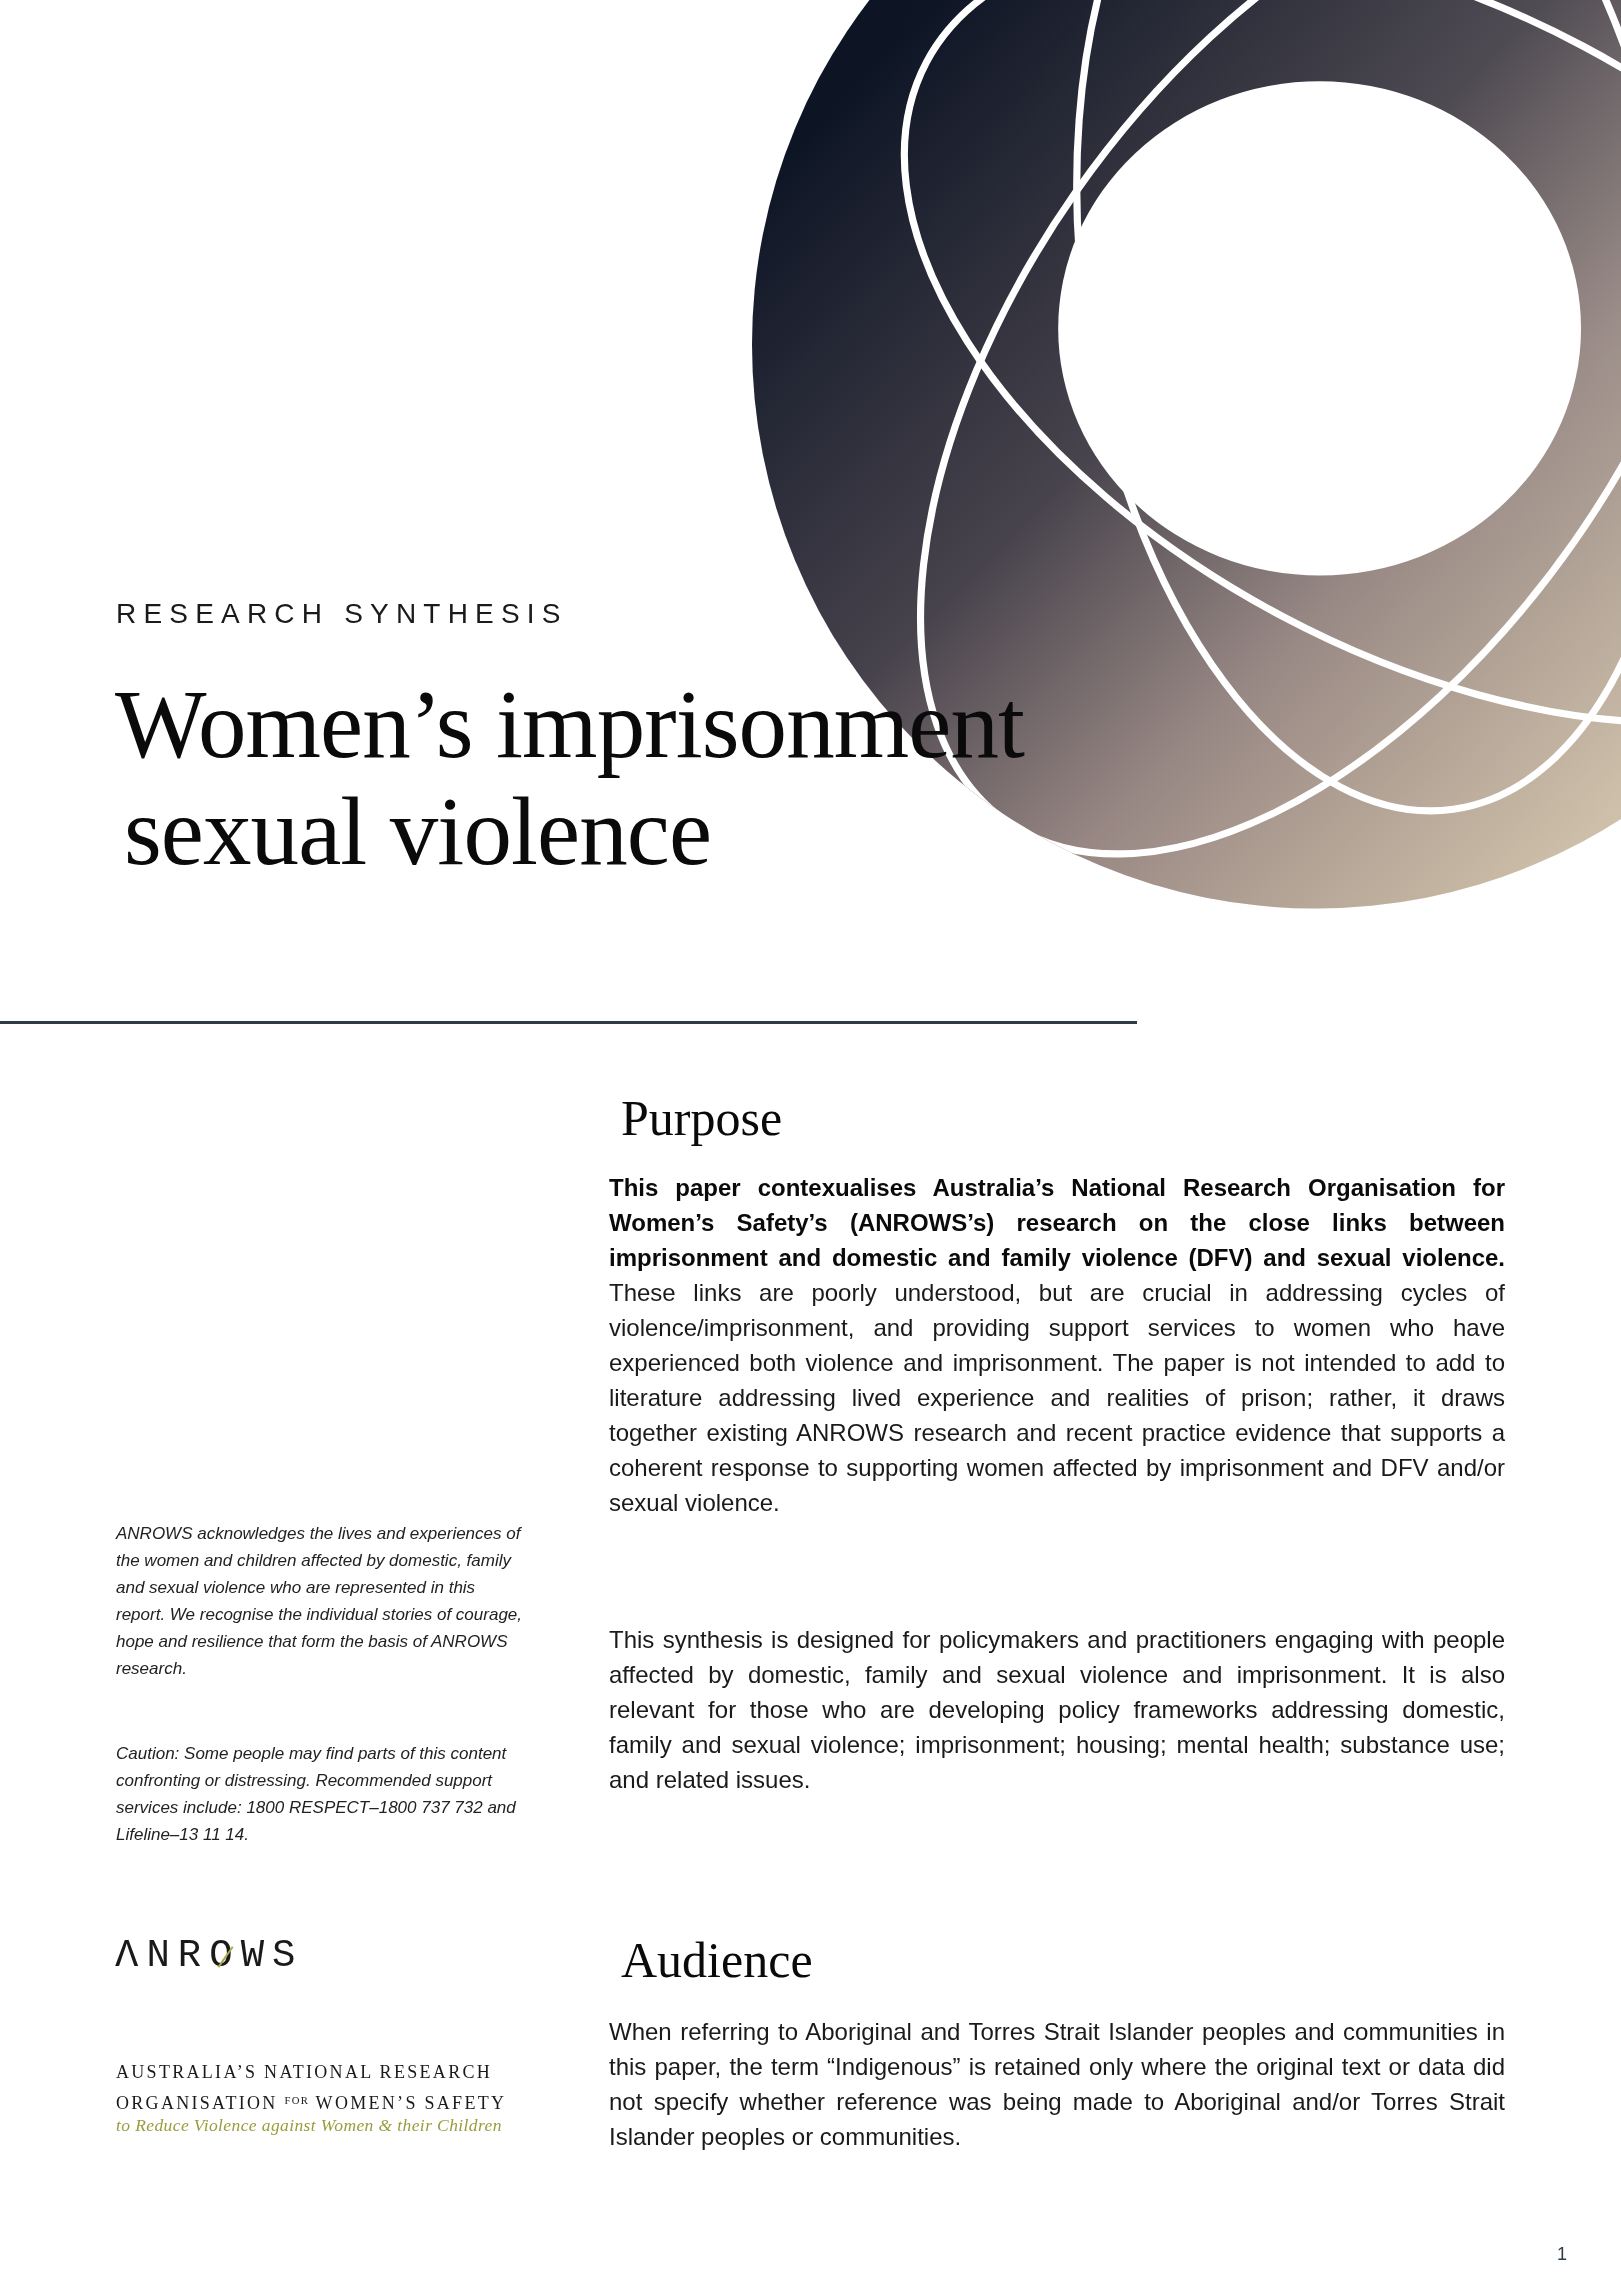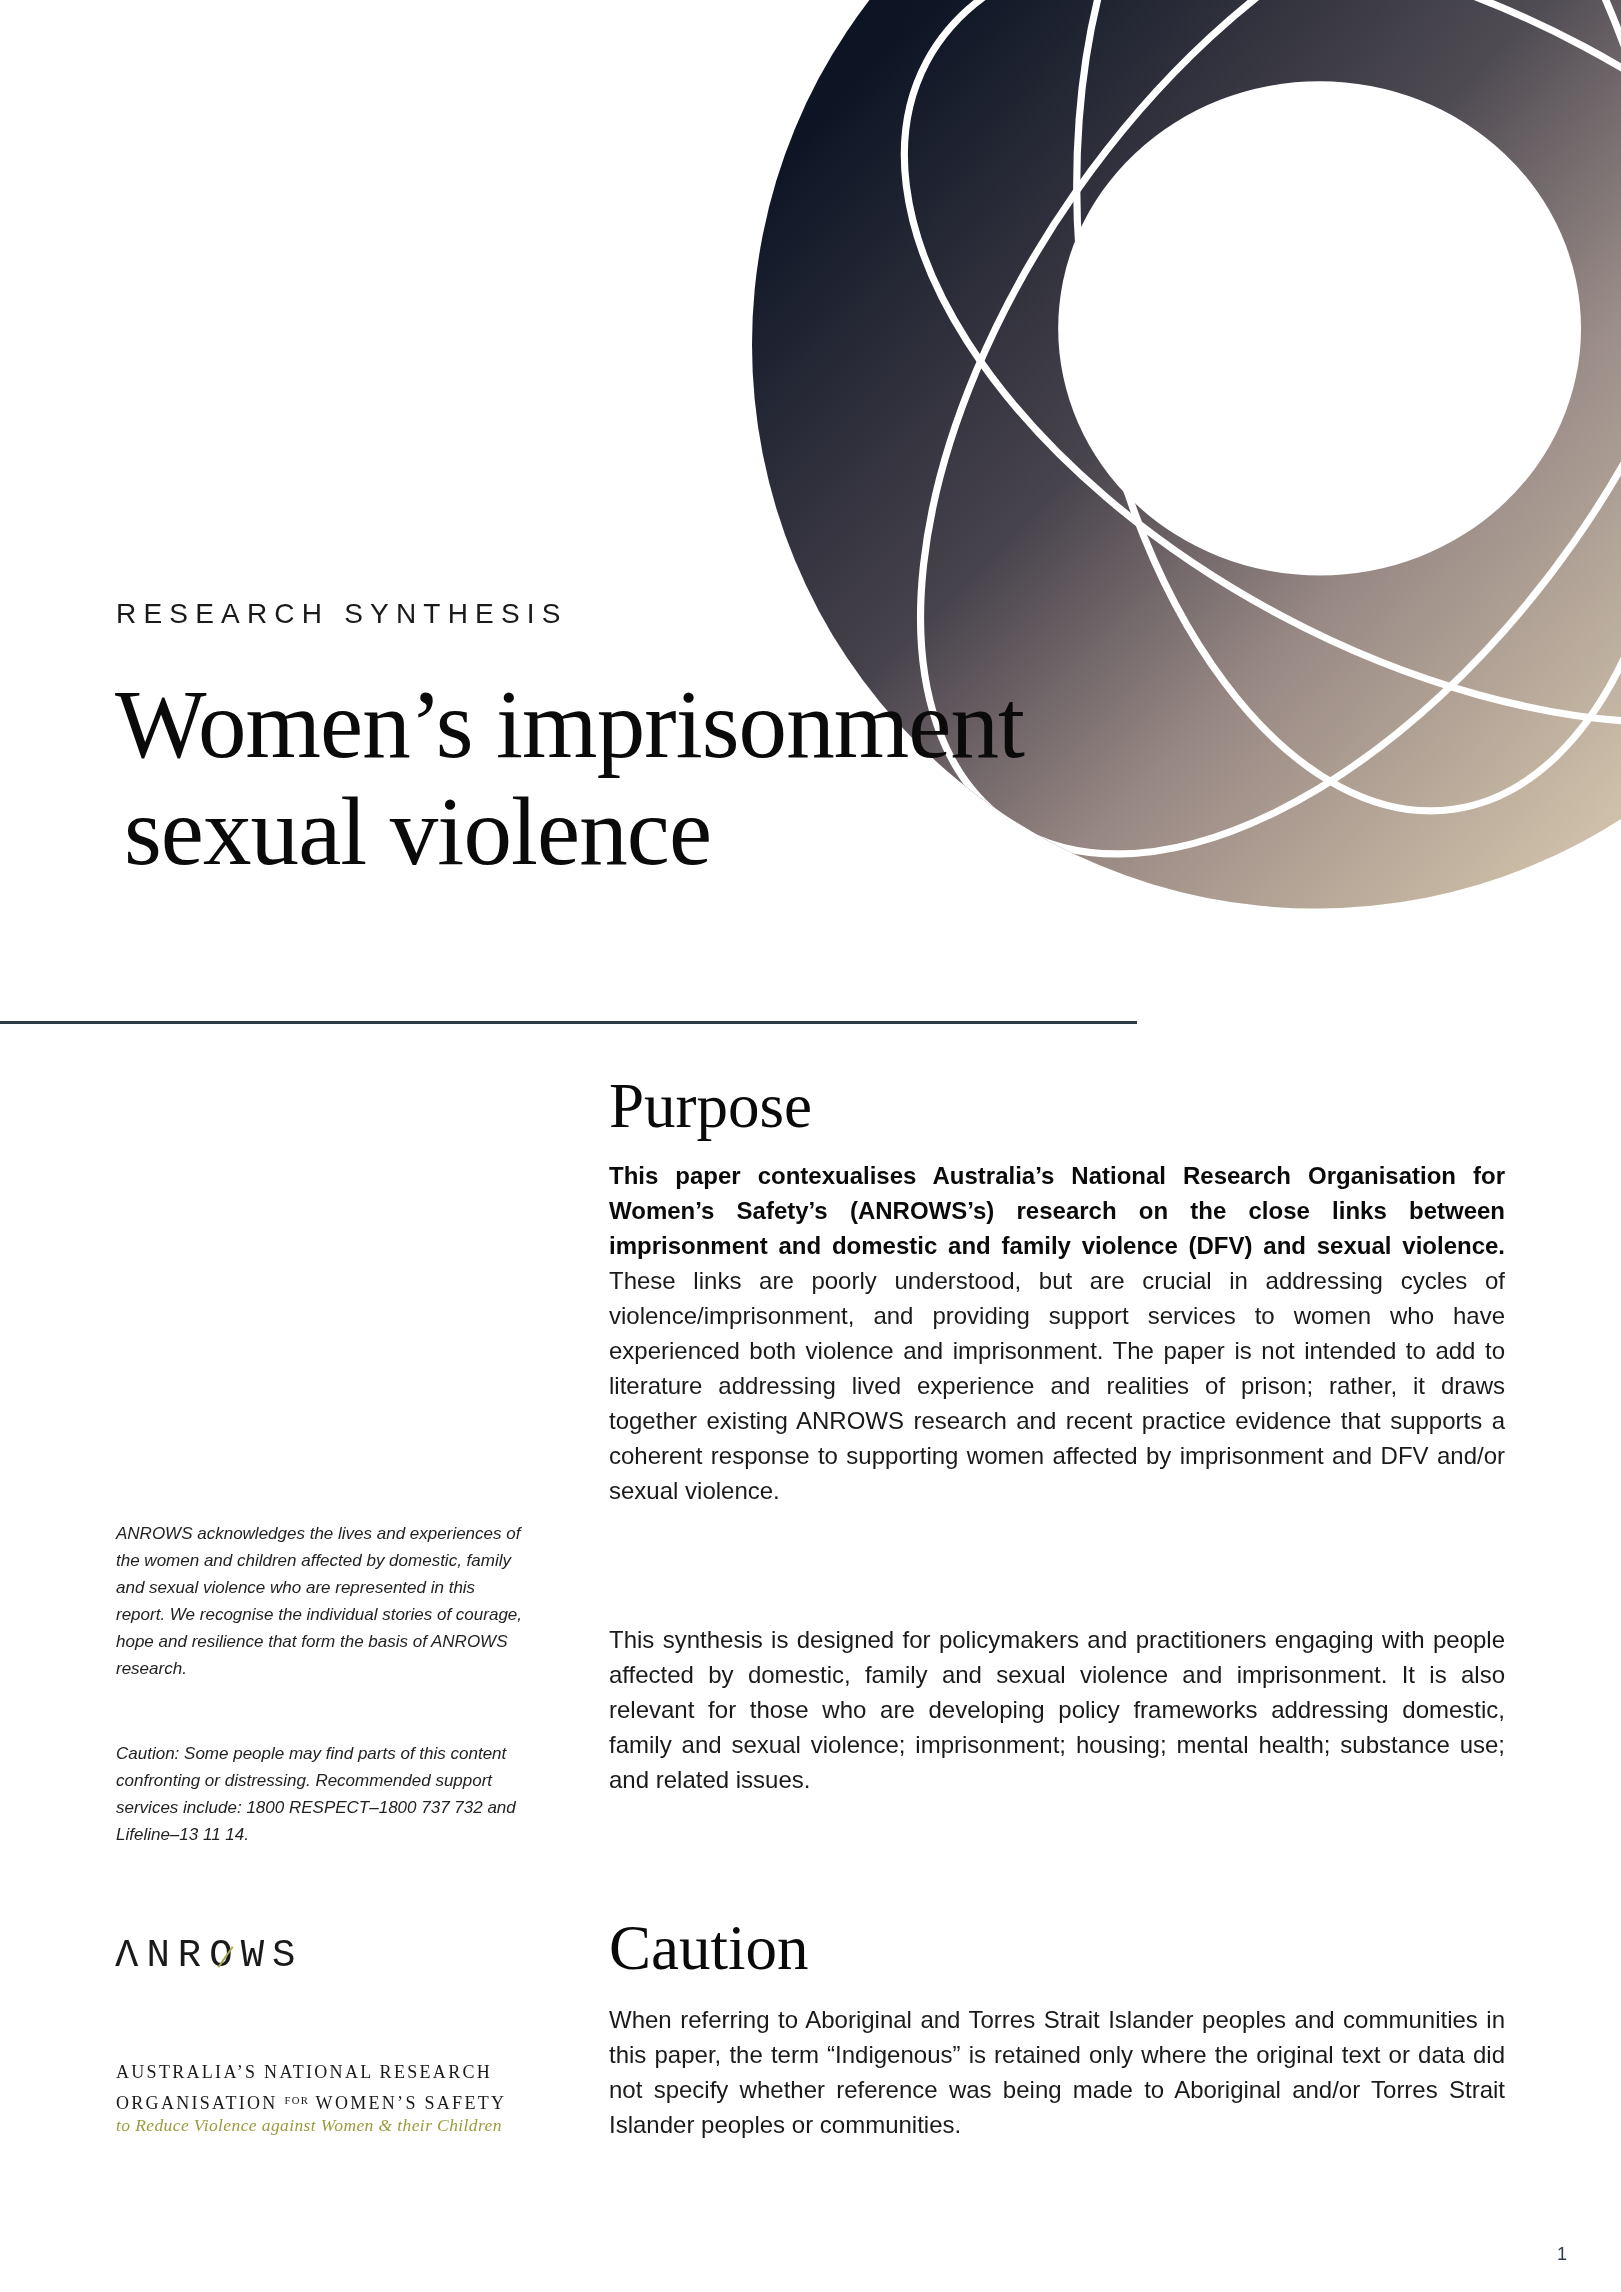--- a/index.html
+++ b/index.html
@@ -23,22 +23,22 @@
     line-height: 107px; color: #0a0a0a; letter-spacing: -0.9px;
   }
   .title span { display: block; }
   .title span.l2, .title span.l3 { padding-left: 9px; }
   .rule {
     position: absolute; left: 0; top: 1021px; width: 1137px; height: 2.7px;
     background: #2d3a48; z-index: 2;
   }
   .main { position: absolute; left: 609px; top: 1075px; width: 896px; z-index: 2; }
   .sec-h {
-    font-family: "Liberation Serif", serif; font-weight: 400; font-size: 63px;
-    margin: 0; color: #0a0a0a; line-height: 63px;
+    font-family: "Liberation Serif", serif; font-weight: 400; font-size: 50px;
+    margin: 12px; color: #0a0a0a; line-height: 63px;
   }
   .para {
     font-family: "Liberation Sans", sans-serif; font-size: 24px; line-height: 35px;
     color: #1a1a1a; margin: 0; text-align: justify;
   }
   .para b { font-weight: 700; color: #0a0a0a; }
   #purpose { position: absolute; left: 0; top: 0; }
   #purpose .para { margin-top: 19.7px; }
   #audience { position: absolute; left: 0; top: 515px; }
   #audience .para { margin-top: 32px; }
@@ -116,21 +116,21 @@
 
 <div class="main">
   <section id="purpose">
     <h2 class="sec-h">Purpose</h2>
     <p class="para"><b>This paper contexualises Australia’s National Research Organisation for Women’s Safety’s (ANROWS’s) research on the close links between imprisonment and domestic and family violence (DFV) and sexual violence.</b><span> These links are poorly understood, but are crucial in addressing cycles of violence/imprisonment, and providing support services to women who have experienced both violence and imprisonment. The paper is not intended to add to literature addressing lived experience and realities of prison; rather, it draws together existing ANROWS research and recent practice evidence that supports a coherent response to supporting women affected by imprisonment and DFV and/or sexual violence.</span></p>
   </section>
   <section id="audience">
     <p class="para">This synthesis is designed for policymakers and practitioners engaging with people affected by domestic, family and sexual violence and imprisonment. It is also relevant for those who are developing policy frameworks addressing domestic, family and sexual violence; imprisonment; housing; mental health; substance use; and related issues.</p>
   </section>
   <section id="language">
-    <h2 class="sec-h">Caution</h2>
+    <h2 class="sec-h">Audience</h2>
     <p class="para">When referring to Aboriginal and Torres Strait Islander peoples and communities in this paper, the term “Indigenous” is retained only where the original text or data did not specify whether reference was being made to Aboriginal and/or Torres Strait Islander peoples or communities.</p>
   </section>
 </div>
 
 <p class="side" id="ack">ANROWS acknowledges the lives and experiences of the women and children affected by domestic, family and sexual violence who are represented in this report. We recognise the individual stories of courage, hope and resilience that form the basis of ANROWS research.</p>
 <p class="side" id="caution">Caution: Some people may find parts of this content confronting or distressing. Recommended support services include: 1800 RESPECT–1800 737 732 and Lifeline–13 11 14.</p>
 
 <div class="logo"><span>ΛNR</span><span class="slash">O</span><span>WS</span></div>
 
 <div class="org">

